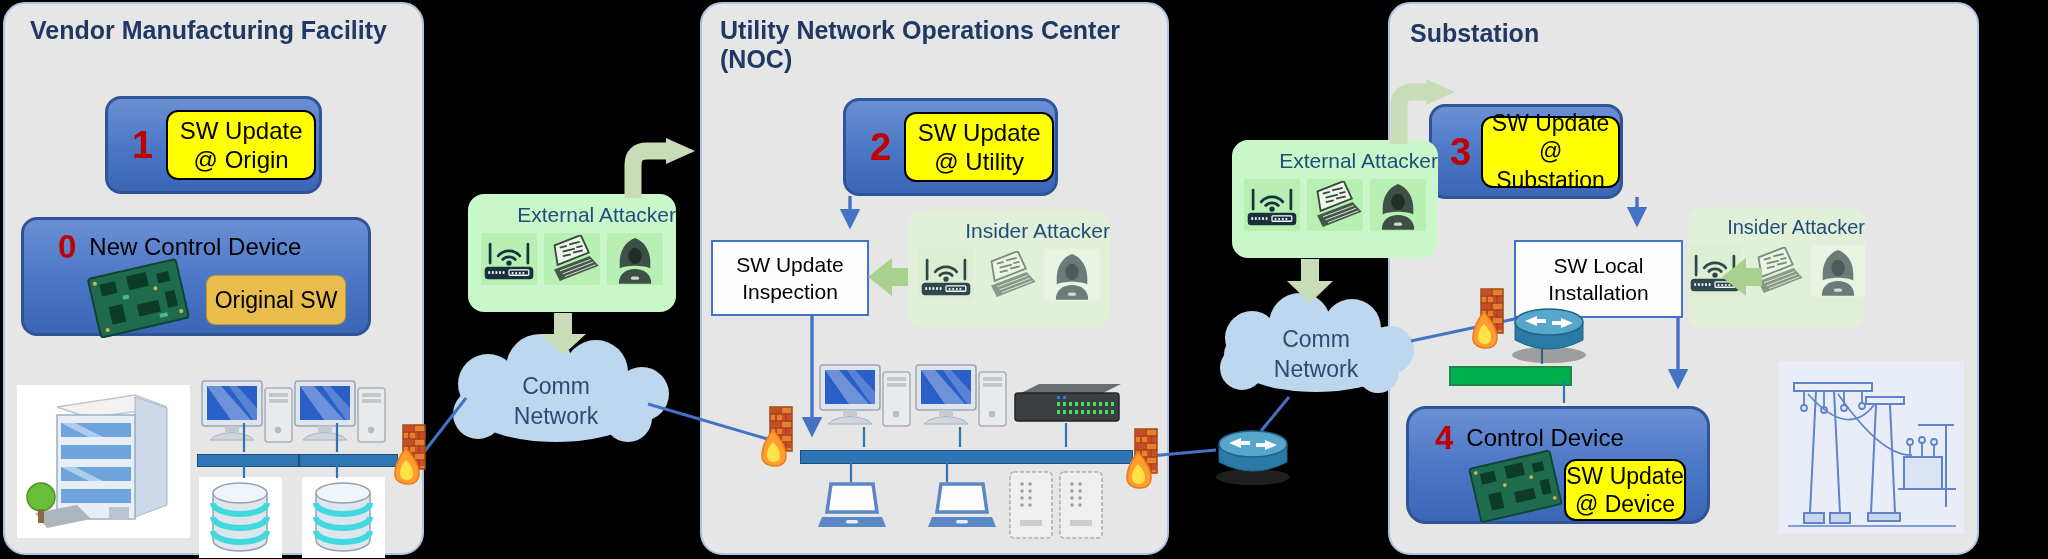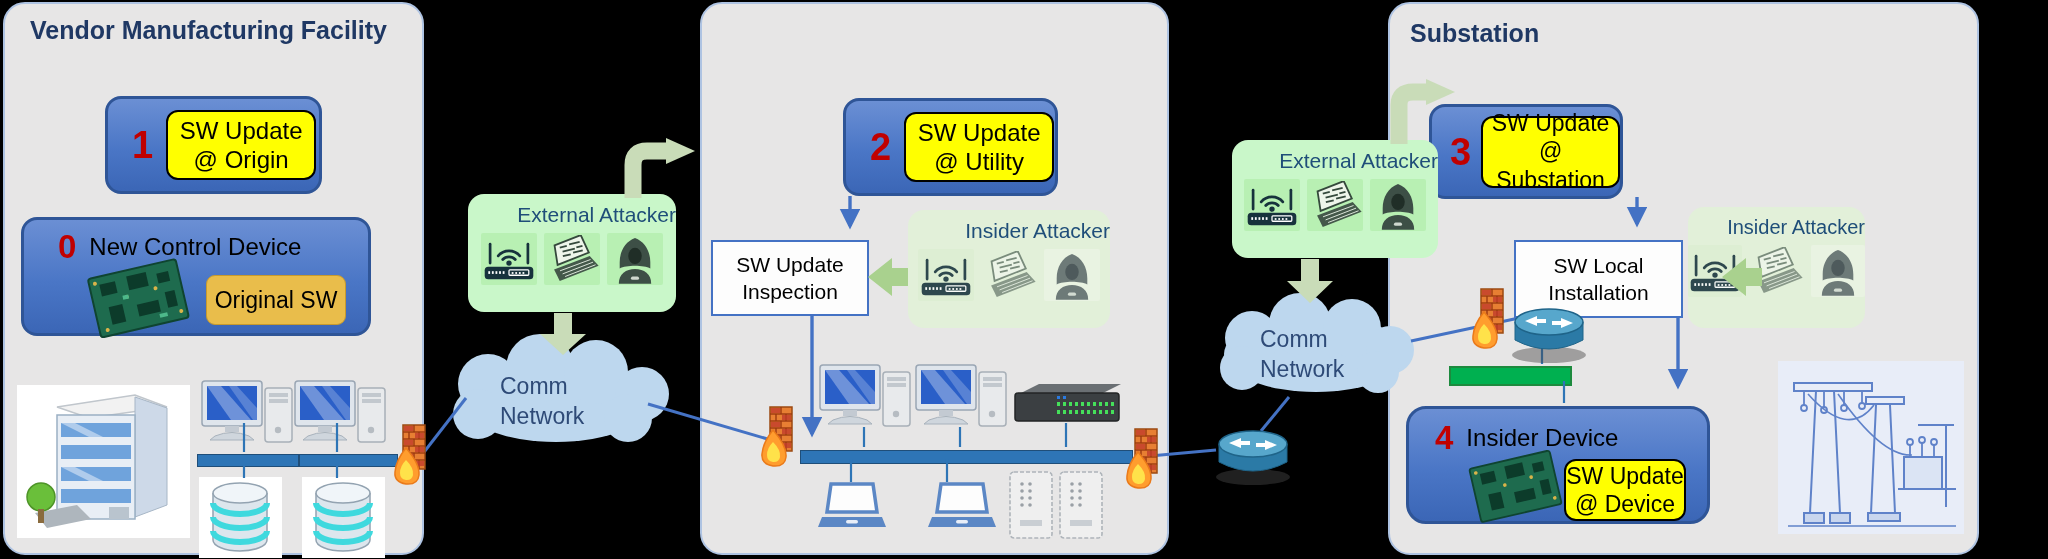--- a/index.html
+++ b/index.html
@@ -41,21 +41,21 @@
   .ext-box .tile{background:rgba(170,235,160,.55);}
   .insider-box .t-router{background:#ddeed3;} .insider-box .t-hacker{background:#e9f3e2;}
   .rt{stroke:#17323c;stroke-width:3;stroke-linecap:round;} .rtf{fill:#17323c;}
   .hk{fill:#3d4f46;} .hkf{fill:#202e27;} .hkm{fill:#cfd8cf;}
   .lp1{fill:#eef5ea;stroke:#35493c;stroke-width:2;} .lp2{fill:#44584a;} .lpc{fill:#35493c;}
   .insider-box .hk{fill:#5d6a6a;} .insider-box .hkf{fill:#39464a;}
   .insider-box .lp1{stroke:#6c7f70;} .insider-box .lp2{fill:#7c8d7e;} .insider-box .lpc{fill:#6c7f70;}
   .insider-box svg{opacity:.88;}
 
   
-  .cloud-label{position:absolute;color:#2e4a77;font-size:23px;text-align:left;line-height:1.3;}
+  .cloud-label{position:absolute;color:#2e4a77;font-size:23px;text-align:center;line-height:1.3;}
 
   
   .netbar{position:absolute;background:#2e75b6;border:1px solid #1f4e79;box-sizing:border-box;}
   .netbar .mid{position:absolute;left:50%;top:0;width:2px;height:100%;background:#1f4e79;}
   .greenbar{position:absolute;background:#00b050;border:2px solid #1d8a3e;box-sizing:border-box;}
 
   .card{position:absolute;background:#ffffff;}
   .subcard{position:absolute;background:#e8edf8;}
   .rot{transform:rotate(-13deg);}
   #overlay{position:absolute;left:0;top:0;z-index:6;pointer-events:none;}
@@ -177,20 +177,22 @@
     <path d="M14,16 L14,63 A27,11 0 0 0 68,63 L68,16" fill="#dde6ed" stroke="#93a3b1" stroke-width="1.5"></path>
     <path d="M14,26 A27,11 0 0 0 68,26" stroke="#3fd9de" stroke-width="6" fill="none"></path>
     <path d="M14,40 A27,11 0 0 0 68,40" stroke="#3fd9de" stroke-width="6" fill="none"></path>
     <path d="M14,54 A27,11 0 0 0 68,54" stroke="#3fd9de" stroke-width="6" fill="none"></path>
     <ellipse cx="41" cy="16" rx="27" ry="10" fill="#f0f5f9" stroke="#93a3b1" stroke-width="1.5"></ellipse>
   </svg>
 </span></div>
   </div>
 
   <div class="panel" style="left:700px;width:465px;">
+    <div class="panel-title ml" style="left:18px;top:12px;width:430px;">Utility Network Operations Center
+(NOC)</div>
 
     <div class="bluebox" style="left:141px;top:94px;width:215px;height:98px;">
       <div class="steprow" style="padding-left:24px;">
         <span class="stepnum">2</span>
         <span class="yellowbox ml" style="width:150px;height:70px;margin-left:13px;">SW Update
 @ Utility</span>
       </div>
     </div>
 
     <div class="procbox ml" style="left:9px;top:236px;width:158px;height:76px;">SW Update
@@ -429,21 +431,21 @@
   </svg>
           </span>
 </div>
     </div>
 
     <div class="greenbar" style="left:59px;top:362px;width:123px;height:20px;"></div>
 
     <div class="bluebox" style="left:16px;top:402px;width:304px;height:118px;border-radius:20px;">
       <div style="display:flex;align-items:center;padding:12px 0 0 26px;">
         <span class="stepnum sm">4</span>
-        <span class="blklabel" style="margin-left:13px;">Insider Device</span>
+        <span class="blklabel" style="margin-left:13px;">Control Device</span>
       </div>
       <span class="abs rot" style="left:64px;top:46px;">
         <svg viewBox="0 0 96 70" width="88" height="64">
           <rect x="2" y="4" width="90" height="60" rx="3" fill="#1e6b4e" stroke="#0f4430" stroke-width="2"></rect>
           <g fill="#0c3b2a">
               <rect x="12" y="12" width="16" height="12"></rect>
               <rect x="40" y="10" width="20" height="14"></rect>
               <rect x="70" y="14" width="12" height="10"></rect>
               <rect x="16" y="36" width="14" height="18"></rect>
               <rect x="44" y="40" width="22" height="12"></rect>

